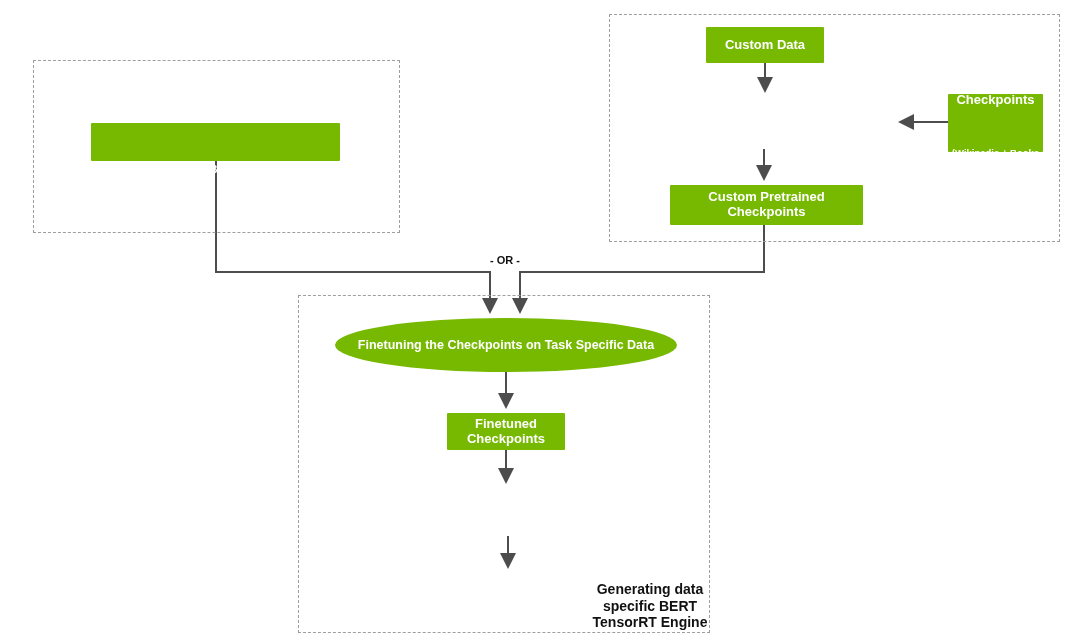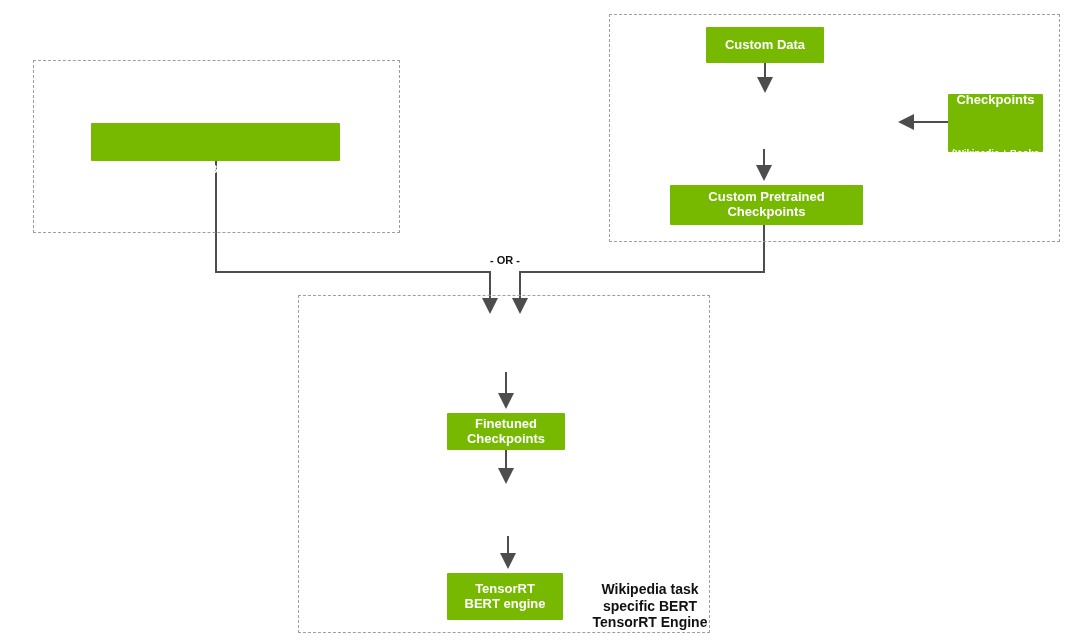--- a/index.html
+++ b/index.html
@@ -105,27 +105,27 @@
 
   <div class="node rect small-sub" style="left:948px;top:94px;width:95px;height:58px;padding:2px;">
     <div class="title">Pretrained Checkpoints</div>
     <div class="subtitle">(Wikipedia + Books Corpus)</div>
   </div>
 
   <div class="node rect" style="left:670px;top:185px;width:193px;height:40px;">
     <div class="title" style="padding:0 22px;">Custom Pretrained Checkpoints</div>
   </div>
 
+  <div class="node ellipse" style="left:335px;top:318px;width:342px;height:54px;">
+    <div class="single nowrap">Finetuning the Checkpoints on Task Specific Data</div>
+  </div>
 
   <div class="node rect" style="left:447px;top:413px;width:118px;height:37px;">
     <div class="title" style="padding:0 4px;">Finetuned Checkpoints</div>
   </div>
 
 
-  <div class="node rect" style="left:447px;top:573px;width:116px;height:47px;">
-    <div class="title" style="padding:0 12px;">TensorRT BERT engine</div>
-  </div>
 
-  <div class="caption" style="left:592px;top:581px;width:116px;">Wikipedia task
+  <div class="caption" style="left:592px;top:581px;width:116px;">Generating data
 specific BERT
 TensorRT Engine</div>
 
 </div>
 
 </body></html>

